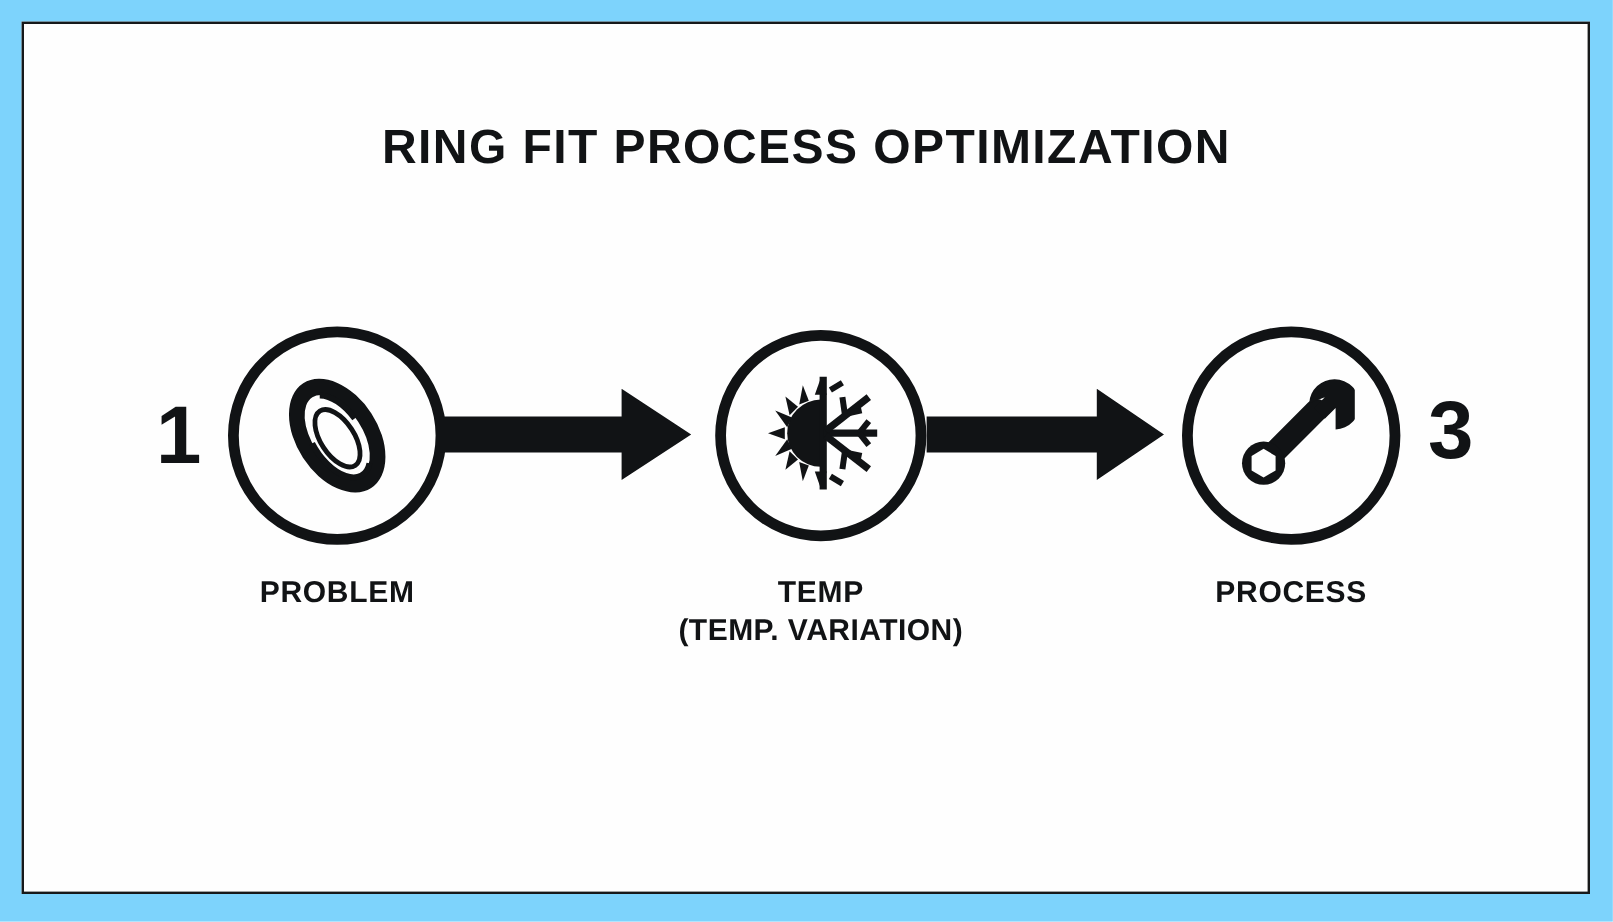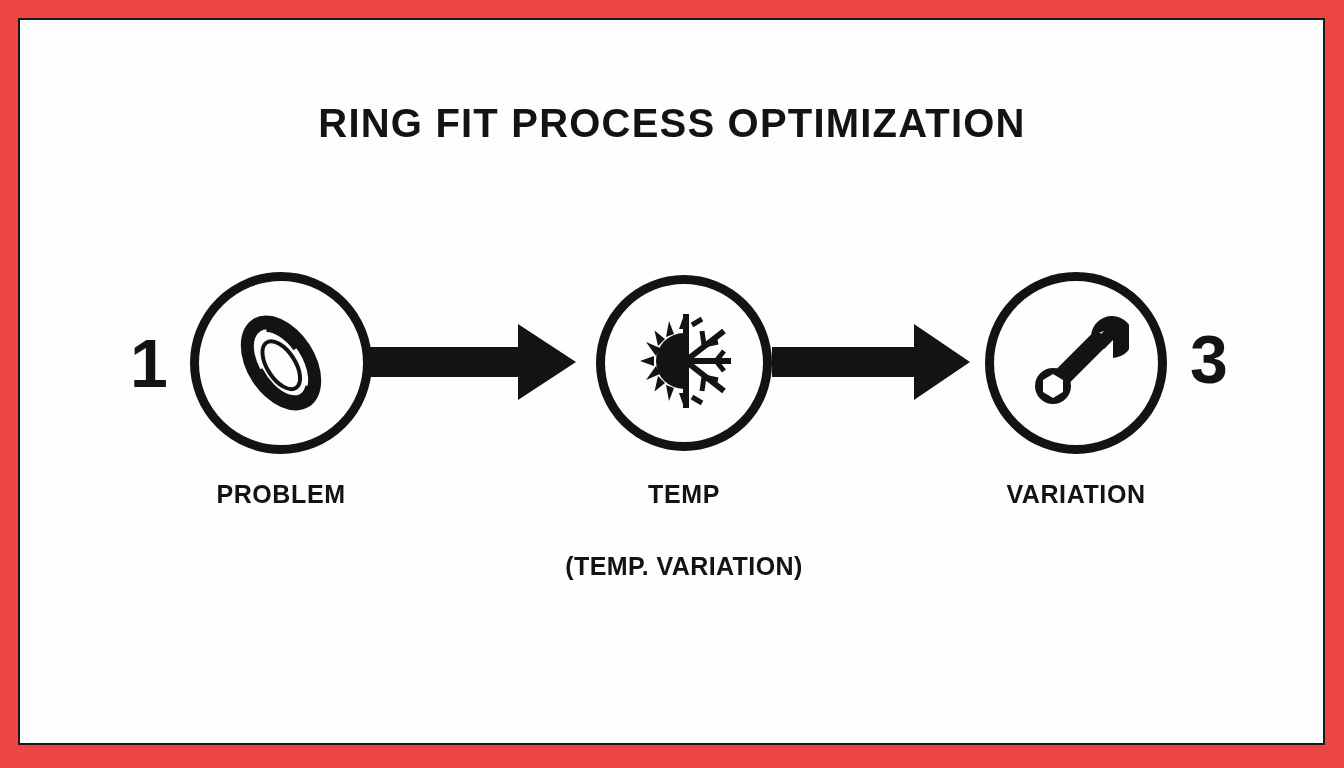--- a/index.html
+++ b/index.html
@@ -10,21 +10,21 @@
     width: 1344px;
     height: 768px;
     background: #ffffff;
     font-family: "Liberation Sans", sans-serif;
     overflow: hidden;
   }
   #canvas {
     position: relative;
     width: 1344px;
     height: 768px;
-    background: #ef4444;
+    background: #7dd3fc;
   }
   
   #frame {
     position: absolute;
     left: 18px;
     top: 18px;
     width: 1307px;
     height: 727px;
     border: 2px solid #17191a;
     box-sizing: border-box;
@@ -69,21 +69,20 @@
     font-size: 25px;
     letter-spacing: 0.6px;
     color: #111315;
     line-height: 31px;
     white-space: nowrap;
   }
   .node-label .sub {
     display: block;
     font-size: 25px;
     letter-spacing: 0.4px;
-    margin-top: 41px;
   }
   .step-number {
     position: absolute;
     font-weight: 700;
     font-size: 68px;
     line-height: 68px;
     color: #111315;
   }
   
   .connector {
@@ -185,16 +184,16 @@
         <path d="M 66 26 A 21 21 0 1 1 88 48 L 88 30 L 79 39 L 70 30 L 79 21 Z" fill="#111315"></path>
         <circle cx="78" cy="26" r="0" fill="#fefefe"></circle>
 
         <circle cx="28" cy="76" r="18" fill="#111315"></circle>
         <polygon points="28,64 38,70 38,82 28,88 18,82 18,70" fill="#fefefe"></polygon>
       </g>
     </svg>
   </div>
   <div class="step-number" style="left:1190px; top:325px;">3</div>
   <div class="node-label" style="left:866px; top:479px;">
-    <span>VARIATION</span>
+    <span>PROCESS</span>
   </div>
 
 </div>
 
 </body></html>

